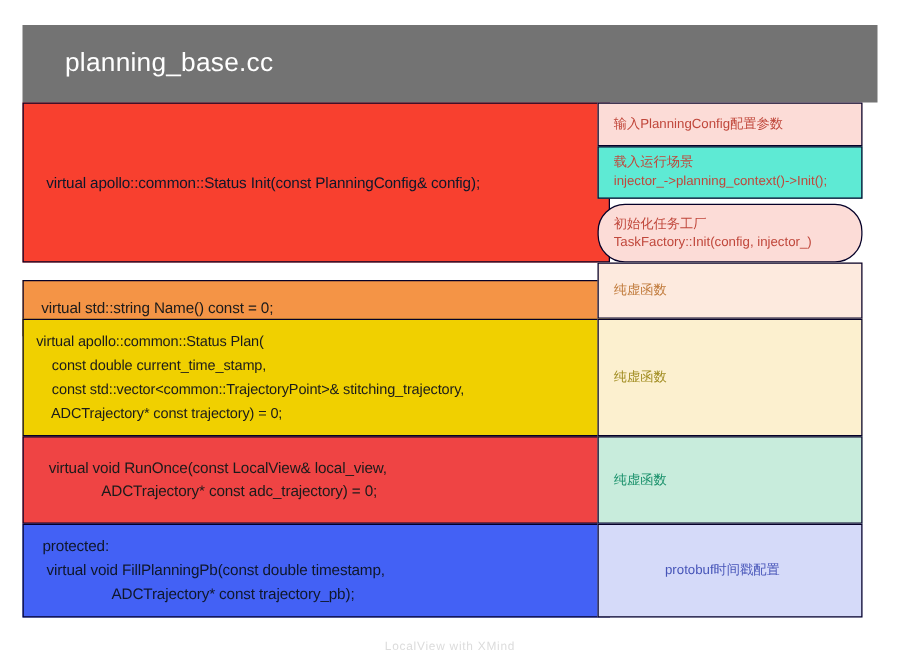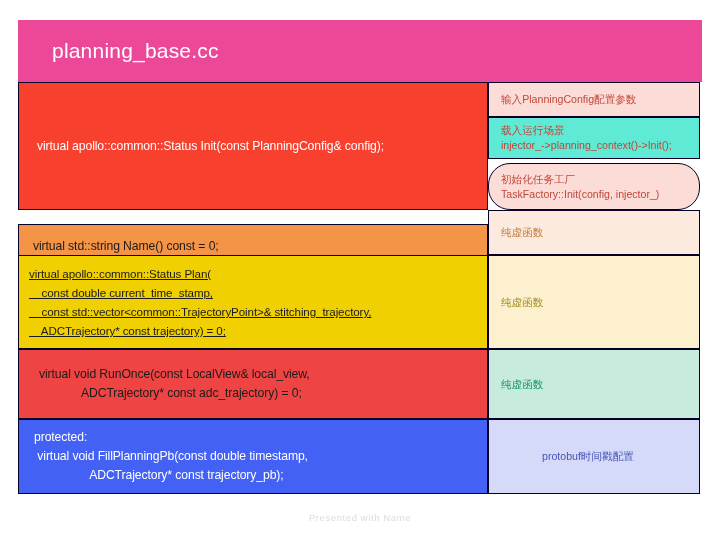--- a/index.html
+++ b/index.html
@@ -20,21 +20,21 @@
     background: #ffffff;
   }
 
   
   .header {
     position: absolute;
     left: 18px;
     top: 20px;
     width: 684px;
     height: 62px;
-    background: #ec4899;
+    background: #737373;
     box-sizing: border-box;
   }
   .header-title {
     position: absolute;
     left: 34px;
     top: 50%;
     transform: translateY(-50%);
     color: #ffffff;
     font-size: 21px;
     font-weight: 400;
@@ -53,40 +53,40 @@
     align-items: center;
     padding: 0 10px;
   }
   .code {
     white-space: pre;
     font-family: "Liberation Sans", "DejaVu Sans", sans-serif;
     font-size: 12.2px;
     line-height: 19px;
     letter-spacing: -0.1px;
   }
-  .code.sm { font-size: 11.6px; text-decoration: underline; }
+  .code.sm { font-size: 11.6px; }
 
   .r1 { top: 82px;  height: 128px; background: #f8402f; }
   .r2 { top: 224px; height: 45px;  background: #f49446; }
   .r3 { top: 255px; height: 94px;  background: #f0d000; }
   .r4 { top: 349px; height: 70px;  background: #ef4444; }
   .r5 { top: 419px; height: 75px;  background: #4361f5; }
 
-  .r1 .code, .r5 .code { color: #ffffff; }
+  .r1 .code, .r5 .code { color: #0f172a; }
   .r2 .code, .r3 .code, .r4 .code { color: #1b1b1b; }
 
   .r1 .code { padding-left: 8px; }
   .r2 .code { padding-left: 4px; }
   .r4 .code { padding-left: 10px; }
   .r5 .code { padding-left: 5px; }
 
   
   .cell-right {
     position: absolute;
-    left: 488px;
+    left: 478px;
     width: 212px;
     box-sizing: border-box;
     border: 1px solid #050028;
     display: flex;
     align-items: center;
     padding: 0 12px;
   }
   .cell-text {
     white-space: pre-line;
     font-size: 10.6px;
@@ -170,15 +170,15 @@
 
   <div class="row-left r5">
     <div class="code">protected:
  virtual void FillPlanningPb(const double timestamp,
                  ADCTrajectory* const trajectory_pb);</div>
   </div>
   <div class="cell-right c5">
     <div class="cell-text">protobuf时间戳配置</div>
   </div>
 
-  <div class="footer">Presented with Name</div>
+  <div class="footer">LocalView with XMind</div>
 
 </div>
 
 </body></html>

